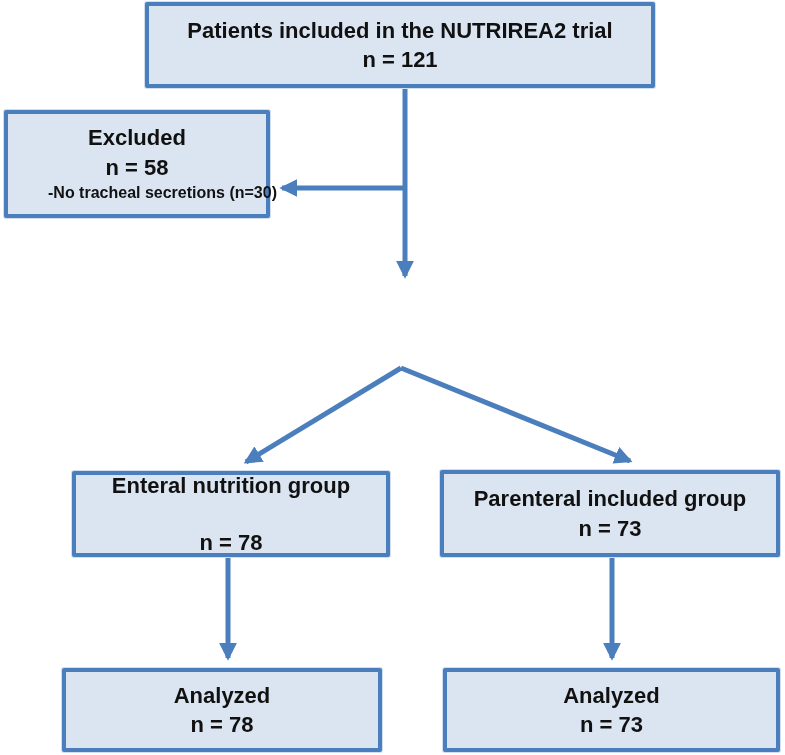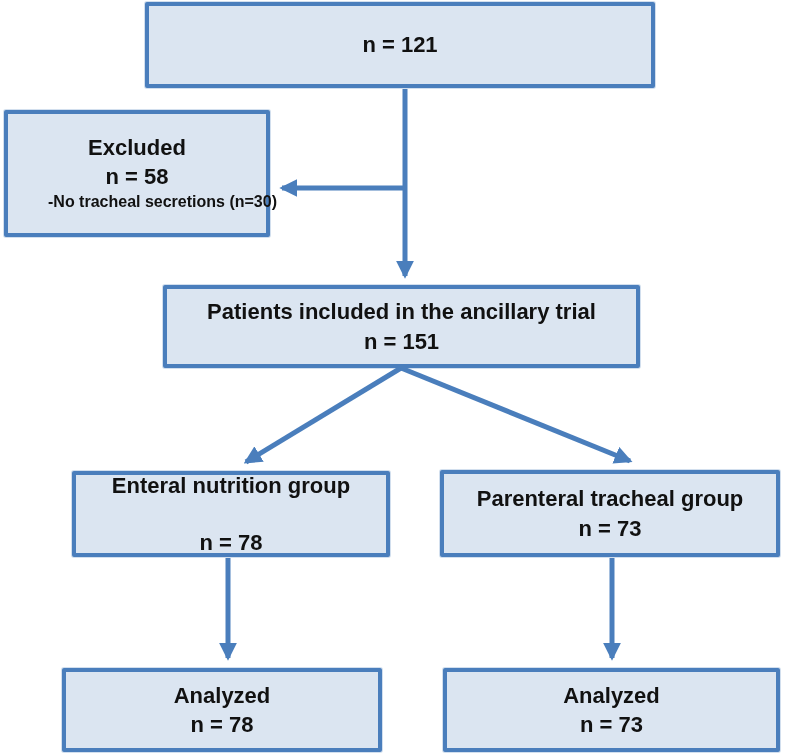--- a/index.html
+++ b/index.html
@@ -41,21 +41,21 @@
   .box .details{
     align-self:stretch;
     text-align:left;
     font-size:16px;
     line-height:1.25;
     padding:1px 3px 2px 4px;
     white-space:nowrap;
     margin-left:36px;
   }
   #b-nutrirea2      {left:145px; top:2px;   width:510px; height:86px;}
-  #b-excluded       {left:4px;   top:110px; width:266px; height:127px;}
+  #b-excluded       {left:4px;   top:110px; width:266px; height:108px;}
   #b-ancillary      {left:163px; top:285px; width:477px; height:83px;}
   #b-enteral        {left:72px;  top:471px; width:318px; height:86px;gap:28px;}
   #b-parenteral     {left:440px; top:470px; width:340px; height:87px;}
   #b-analyzed-ent   {left:62px;  top:668px; width:320px; height:84px;}
   #b-analyzed-par   {left:443px; top:668px; width:337px; height:84px;}
   .edge{stroke:var(--arrow);stroke-width:5;fill:none;}
   .head{fill:var(--arrow);}
 </style>
 </head>
 <body>
@@ -70,43 +70,40 @@
     </defs>
     <path class="edge" marker-end="url(#ah)" d="M405,89 L405,276"></path>
     <path class="edge" marker-end="url(#ah)" d="M405,188 L282,188"></path>
     <path class="edge" marker-end="url(#ah)" d="M401,368 L246,462"></path>
     <path class="edge" marker-end="url(#ah)" d="M401,368 L630,461"></path>
     <path class="edge" marker-end="url(#ah)" d="M228,558 L228,658"></path>
     <path class="edge" marker-end="url(#ah)" d="M612,558 L612,658"></path>
   </svg>
 
   <div class="box" id="b-nutrirea2">
+    <div class="l1">Patients included in the NUTRIREA2 trial</div>
     <div class="l2">n = 121</div>
   </div>
 
   <div class="box" id="b-excluded">
     <div class="l1">Excluded</div>
     <div class="l2">n = 58</div>
     <div class="details">
       <div>-No tracheal secretions (n=30)</div>
     </div>
   </div>
 
-  <div class="box" id="b-ancillary">
-    <div class="l1">Patients included in the ancillary trial</div>
-    <div class="l2">n = 151</div>
-  </div>
 
   <div class="box" id="b-enteral">
     <div class="l1">Enteral nutrition group</div>
     <div class="l2">n = 78</div>
   </div>
 
   <div class="box" id="b-parenteral">
-    <div class="l1">Parenteral tracheal group</div>
+    <div class="l1">Parenteral included group</div>
     <div class="l2">n = 73</div>
   </div>
 
   <div class="box" id="b-analyzed-ent">
     <div class="l1">Analyzed</div>
     <div class="l2">n = 78</div>
   </div>
 
   <div class="box" id="b-analyzed-par">
     <div class="l1">Analyzed</div>

